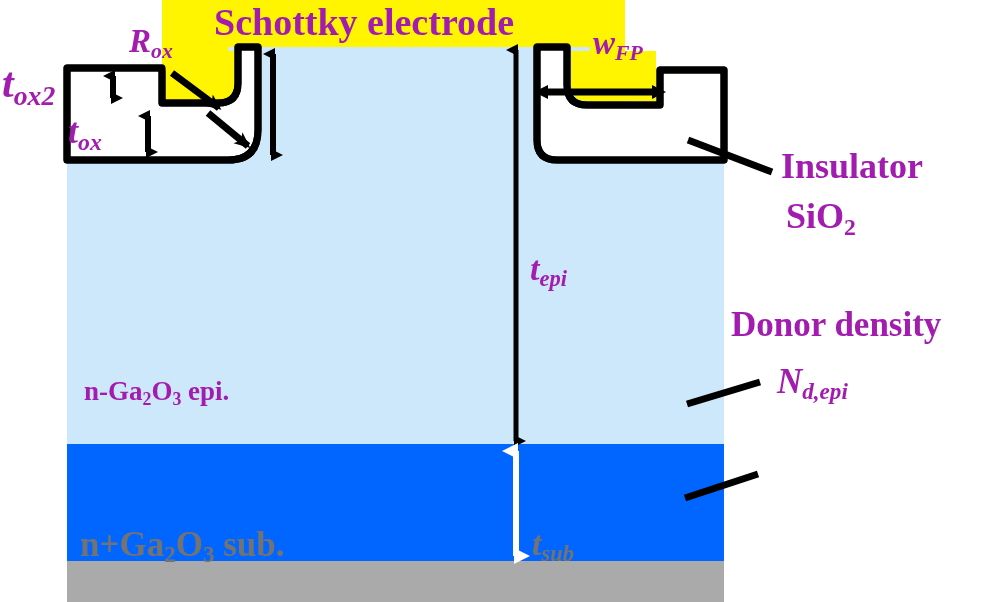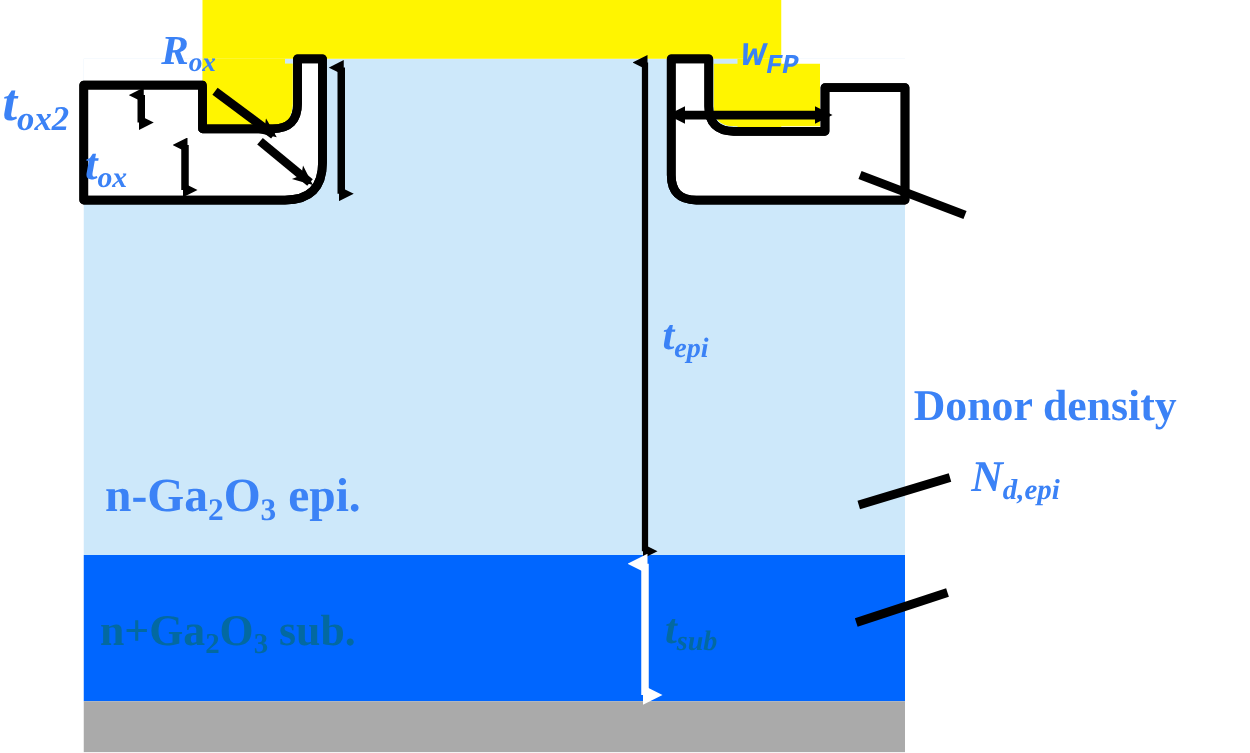--- a/index.html
+++ b/index.html
@@ -22,25 +22,25 @@
     left: 0;
     top: 0;
     width: 1000px;
     height: 602px;
   }
   .lbl {
     position: absolute;
     white-space: nowrap;
     font-family: "Liberation Serif", "DejaVu Serif", serif;
     font-weight: bold;
-    color: #3b82f6;
+    color: #a21caf;
     line-height: 1;
   }
   .lbl.ital { font-style: italic; }
-  .lbl.white { color: #0369a1; }
+  .lbl.white { color: #737373; margin-top: 40px; }
   .sub {
     font-size: 0.66em;
     vertical-align: -0.28em;
   }
   .sub-i {
     font-size: 0.66em;
     font-style: italic;
     vertical-align: -0.28em;
   }
 </style>
@@ -157,56 +157,61 @@
     <line x1="516" y1="50" x2="516" y2="441" stroke="#000000" stroke-width="5" marker-start="url(#ah-blk-dn)" marker-end="url(#ah-blk-up)"></line>
 
     <line x1="516" y1="451" x2="516" y2="556" stroke="#FFFFFF" stroke-width="6" marker-start="url(#ah-wht-dn)" marker-end="url(#ah-wht-up)"></line>
 
     <line x1="688" y1="140" x2="772" y2="172" stroke="#000000" stroke-width="7"></line>
     <line x1="687" y1="404" x2="760" y2="382" stroke="#000000" stroke-width="7"></line>
     <line x1="685" y1="498" x2="758" y2="474" stroke="#000000" stroke-width="7"></line>
 
   </svg>
 
+  <div class="lbl" style="left:214px; top:3px; font-size:38px;">Schottky electrode</div>
 
   <div class="lbl ital" style="left:2px; top:62px; font-size:42px;">
     <span>t</span><span class="sub-i">ox2</span>
   </div>
 
   <div class="lbl ital" style="left:68px; top:113px; font-size:36px;">
     <span>t</span><span class="sub-i">ox</span>
   </div>
 
   <div class="lbl ital" style="left:129px; top:25px; font-size:33px;">
     <span>R</span><span class="sub-i">ox</span>
   </div>
 
 
 
-  <div class="lbl ital" style="left:593px; top:27px; font-size:33px;font-family:Liberation Mono, monospace;">
+  <div class="lbl ital" style="left:593px; top:27px; font-size:33px;">
     <span>w</span><span class="sub-i">FP</span>
   </div>
 
   <div class="lbl ital" style="left:530px; top:252px; font-size:34px;">
     <span>t</span><span class="sub-i">epi</span>
   </div>
 
   <div class="lbl ital white" style="left:532px; top:487px; font-size:34px;text-align:right;">
     <span>t</span><span class="sub-i">sub</span>
   </div>
 
+  <div class="lbl" style="left:781px; top:148px; font-size:36px;">Insulator</div>
+  <div class="lbl" style="left:786px; top:198px; font-size:36px;">
+    <span>SiO</span><span class="sub">2</span>
+  </div>
 
   <div class="lbl" style="left:731px; top:307px; font-size:35px;">Donor density</div>
 
   <div class="lbl ital" style="left:777px; top:364px; font-size:35px;">
     <span>N</span><span class="sub-i">d,epi</span>
   </div>
 
 
-  <div class="lbl" style="left:84px; top:378px; font-size:38px;">
+  <div class="lbl" style="left:84px; top:378px; font-size:27px;">
     <span>n-Ga</span><span class="sub">2</span><span>O</span><span class="sub">3</span><span> epi.</span>
   </div>
 
   <div class="lbl white" style="left:80px; top:487px; font-size:35px;">
     <span>n+Ga</span><span class="sub">2</span><span>O</span><span class="sub">3</span><span> sub.</span>
   </div>
 
 
 </div>
 

